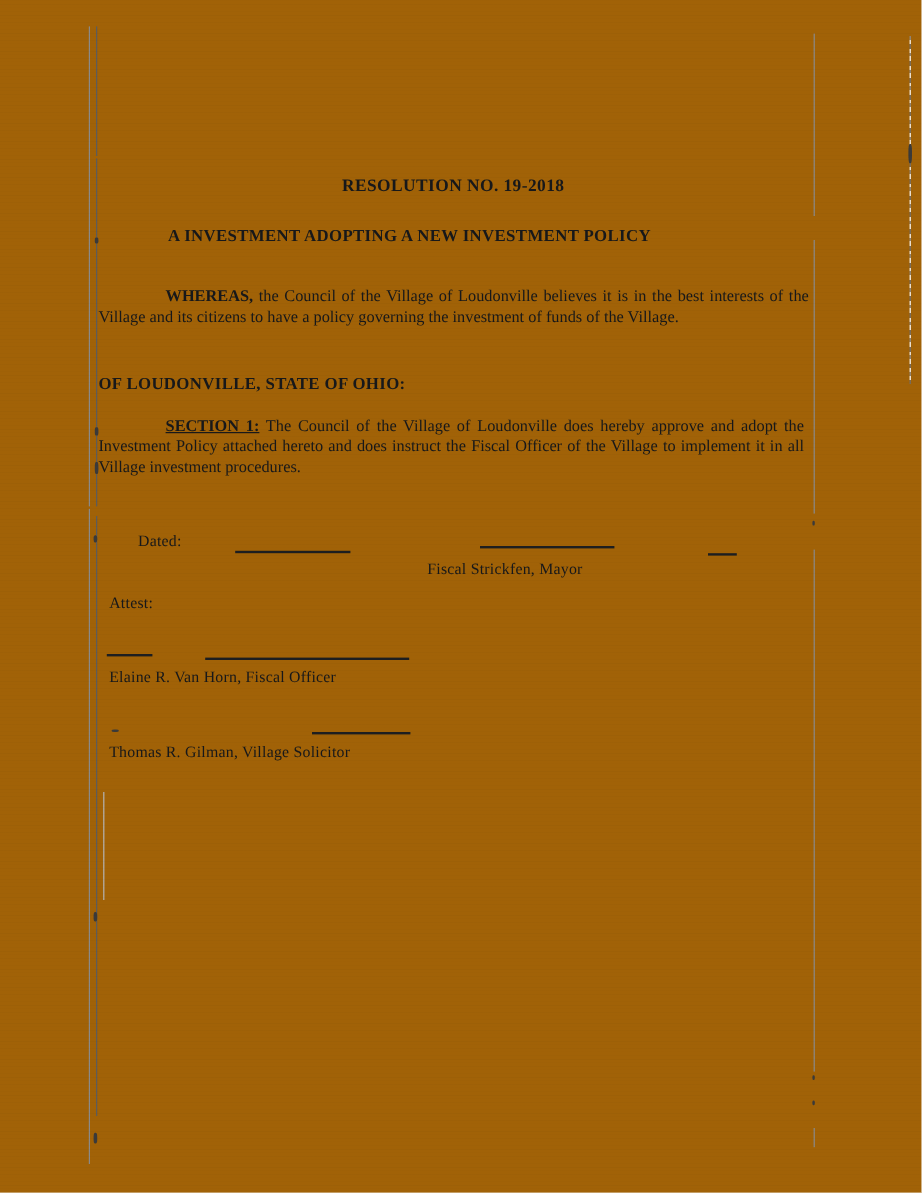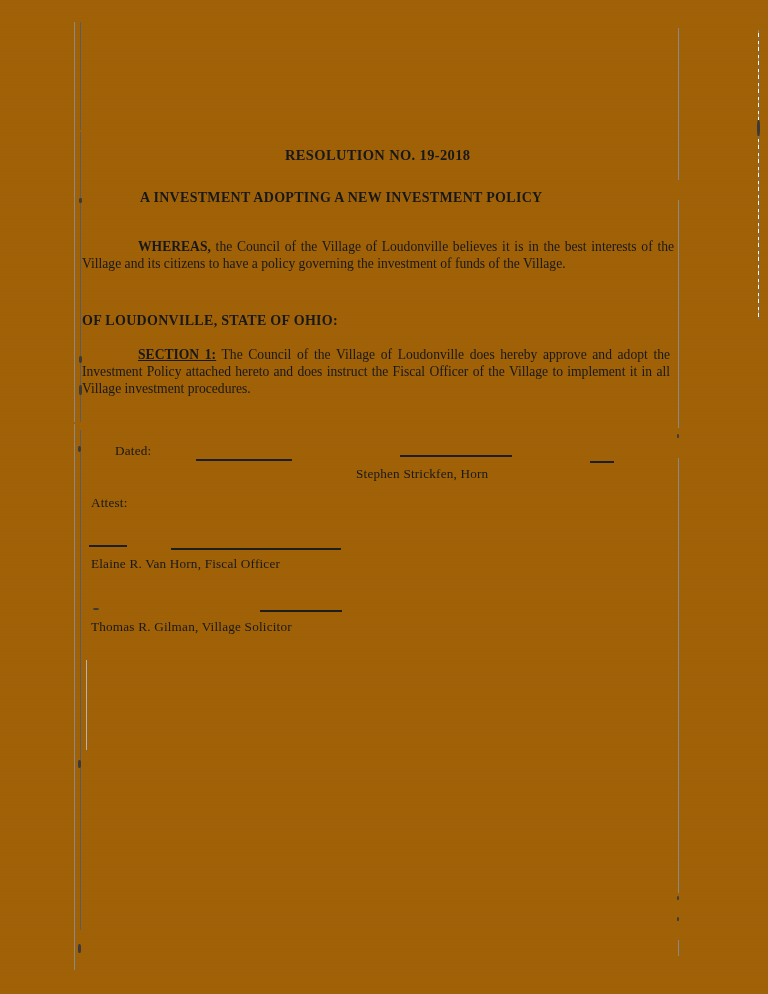--- a/index.html
+++ b/index.html
@@ -146,21 +146,21 @@
     <div class="para body-txt" style="left:-6px; top:346px; width:588px; text-indent:56px;">
       <span class="b u">SECTION 1:</span><span> The Council of the Village of Loudonville does hereby approve and adopt the Investment Policy attached hereto and does instruct the Fiscal Officer of the Village to implement it in all Village investment procedures.</span>
     </div>
 
     <div class="ln sig-txt" style="left:3px; top:443px;margin-left:24px;">Dated:</div>
 
     <div class="rule" style="left:108px; top:459px; width:96px;"></div>
     <div class="rule" style="left:312px; top:455px; width:112px;"></div>
     <div class="rule" style="left:502px; top:461px; width:24px;"></div>
 
-    <div class="ln sig-txt" style="left:268px; top:466px;">Stephen Strickfen, Horn</div>
+    <div class="ln sig-txt" style="left:268px; top:466px;">Fiscal Strickfen, Mayor</div>
 
     <div class="ln sig-txt" style="left:3px; top:495px;">Attest:</div>
 
     <div class="rule" style="left:1px; top:545px; width:38px;"></div>
     <div class="rule" style="left:83px; top:548px; width:170px;"></div>
     <div class="ln sig-txt" style="left:3px; top:556px;">Elaine R. Van Horn, Fiscal Officer</div>
 
     <div class="rule" style="left:172px; top:610px; width:82px;"></div>
     <div class="blot" style="left:5px; top:608px; width:6px; height:2px;"></div>
     <div class="ln sig-txt" style="left:3px; top:619px;">Thomas R. Gilman, Village Solicitor</div>

